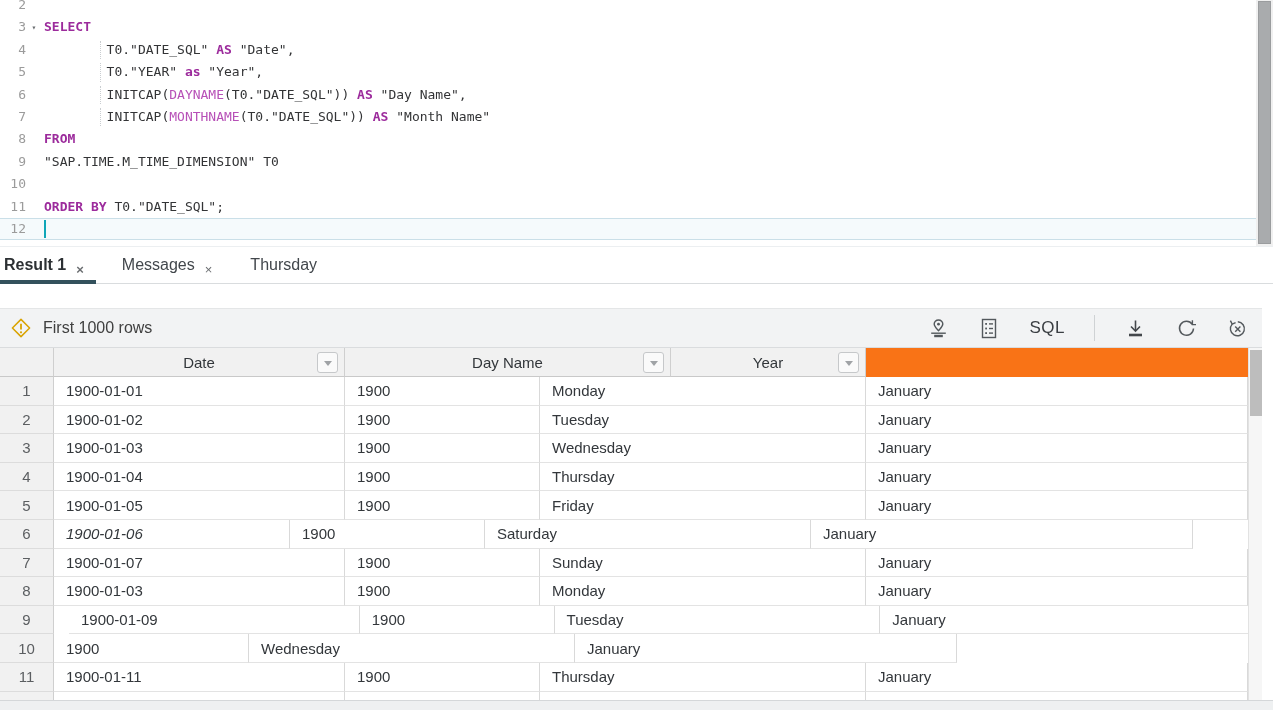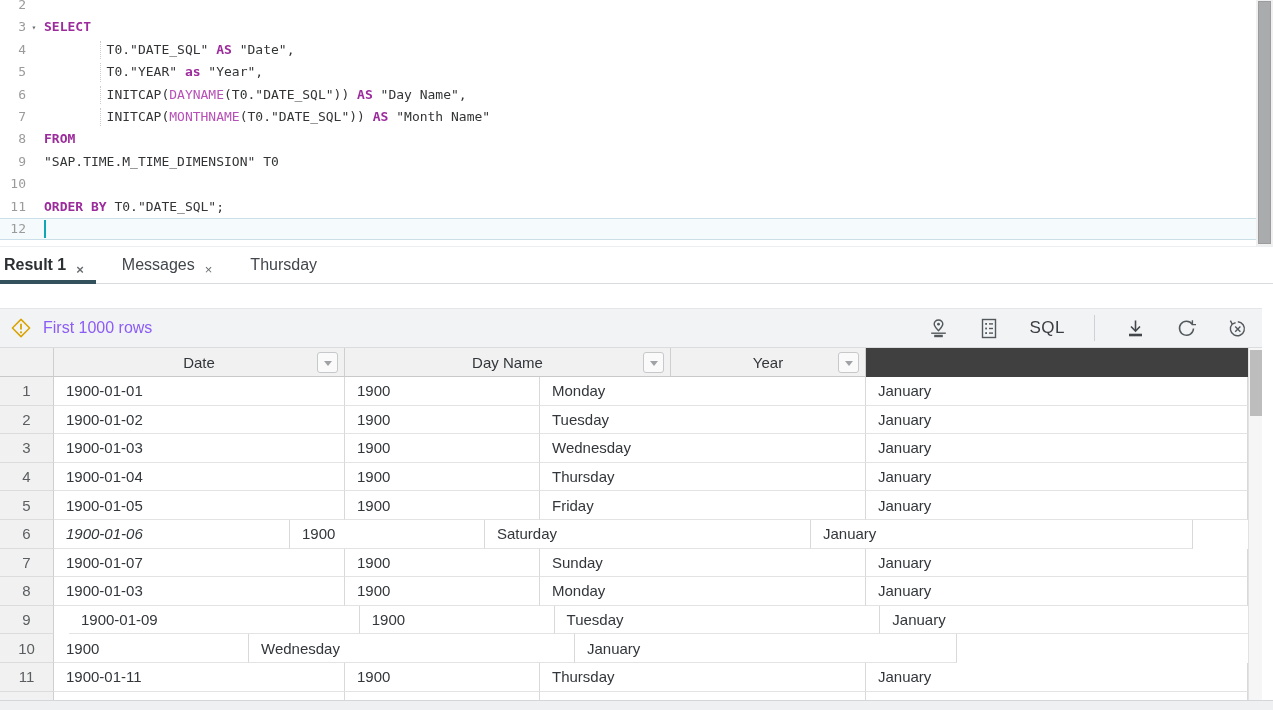--- a/index.html
+++ b/index.html
@@ -71,30 +71,30 @@
     background:#33515c;
   }
 
   
   #toolbar {
     position:absolute; top:308px; left:0; width:1262px; height:40px;
     background:#f2f3f4; border-top:1px solid #e4e6e7; border-bottom:1px solid #dadcde;
     display:flex; align-items:center; padding:0 14px 0 10px;
   }
   #status-group { display:flex; align-items:center; gap:11px; }
-  #status-text { font-size:16px; color:#8b5cf6; }
+  #status-text { font-size:16px; color:#404040; }
   #toolbar-actions { margin-left:auto; display:flex; align-items:center; gap:29px; }
   .tb-icon { width:22px; height:22px; display:flex; align-items:center; justify-content:center; }
   #sql-button { font-size:17px; color:#3a3e42; letter-spacing:0.5px; }
   .tb-sep { width:1px; height:26px; background:#cfd2d4; }
 
   
   #grid {
     position:absolute; top:348px; left:0; width:1262px; height:352px;
-    background:#404040; overflow:hidden;
+    background:#f97316; overflow:hidden;
   }
   .grid-header { display:flex; height:29px; }
   .hcell {
     position:relative; background:#f1f1f1; border-right:1px solid #cfcfcf;
     border-bottom:1px solid #c9c9c9; display:flex; align-items:center;
     justify-content:center; font-size:15px; color:#32363a;
   }
   .filter-btn {
     position:absolute; right:6px; top:4px; width:21px; height:21px;
     border:1px solid #c6c8ca; border-radius:3px; background:#fafafa;

